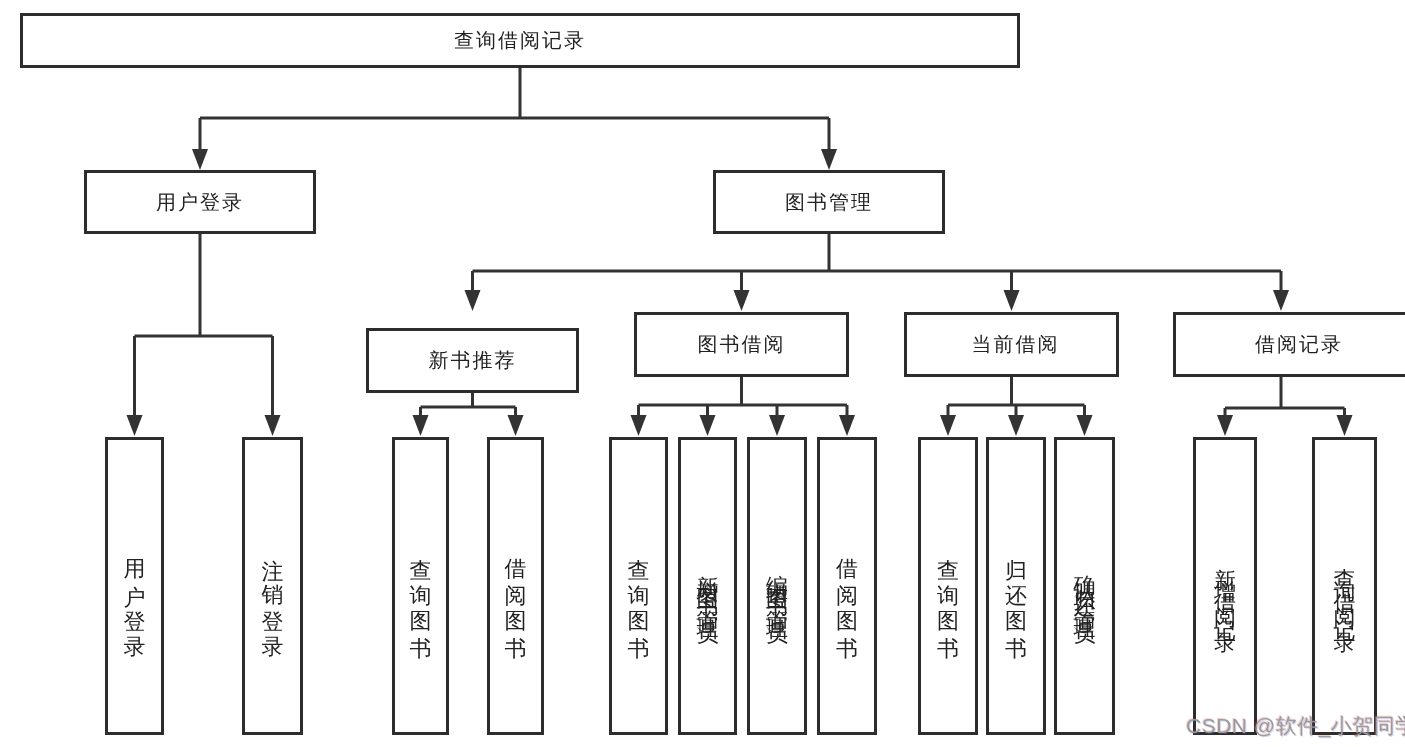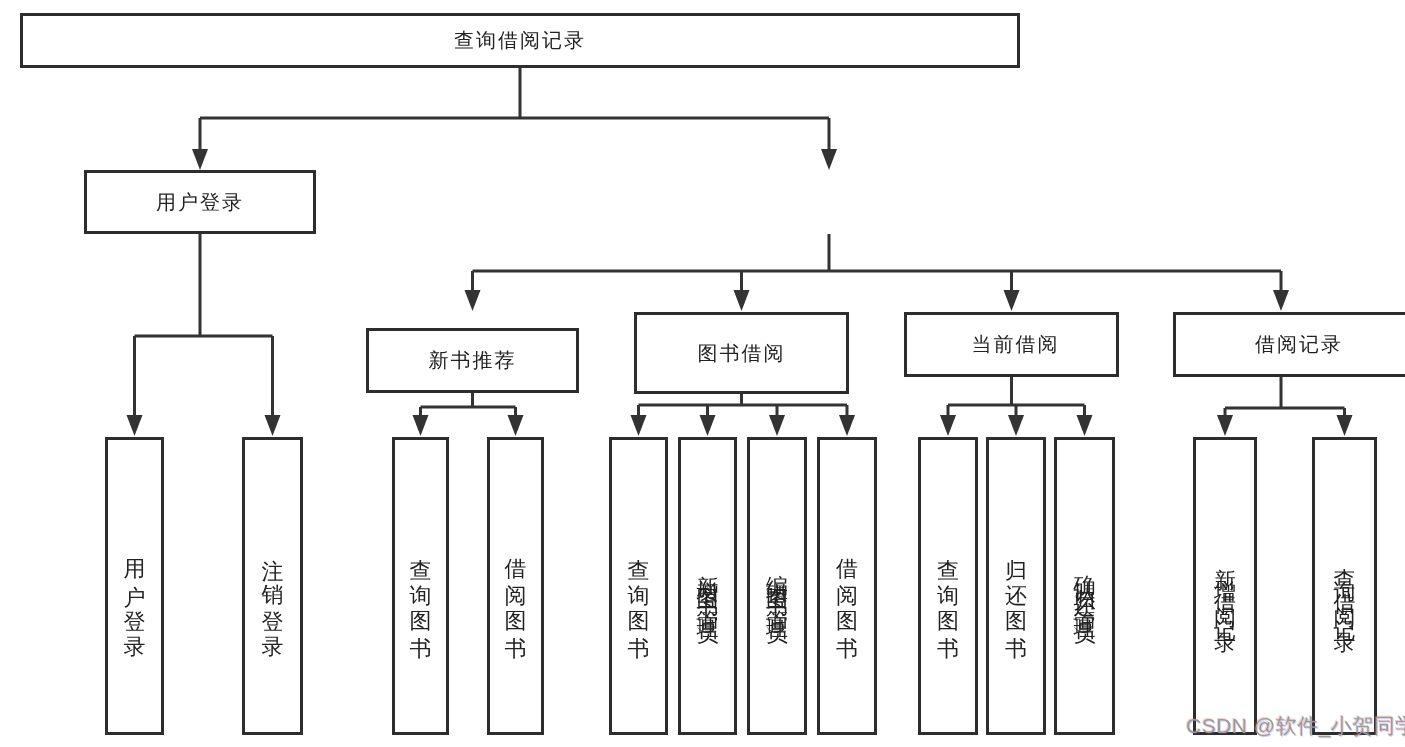--- a/index.html
+++ b/index.html
@@ -33,21 +33,21 @@
     line-height:1;
   }
   .ls4{letter-spacing:26px;padding-top:13px;}
   .ls6{letter-spacing:13px;padding-top:6px;}
   .ls9{letter-spacing:7px;padding-top:4px;}
   
   .n-root{left:20px;top:13px;width:1000px;height:55px;}
   .n-l2-a{left:84px;top:170px;width:232px;height:64px;}
   .n-l2-b{left:713px;top:170px;width:232px;height:64px;}
   .n-l3-a{left:366px;top:328px;width:213px;height:65px;}
-  .n-l3-b{left:634px;top:312px;width:215px;height:82px;}
+  .n-l3-b{left:634px;top:312px;width:215px;height:65px;}
   .n-l3-c{left:904px;top:312px;width:215px;height:65px;padding-left:8px;}
   .n-l3-d{left:1173px;top:312px;width:252px;height:65px;text-align:right;}
   .leaf{top:437px;height:298px;}
   .lf1{left:105px;width:59px;}
   .lf2{left:242px;width:61px;}
   .lf3{left:392px;width:57px;}
   .lf4{left:487px;width:57px;}
   .lf5{left:609px;width:59px;}
   .lf6{left:678px;width:59px;}
   .lf7{left:747px;width:60px;}
@@ -113,20 +113,23 @@
     </g>
   </svg>
 
   <div class="box n-root">
     <span class="h-label">查询借阅记录</span>
   </div>
 
   <div class="box n-l2-a">
     <span class="h-label">用户登录</span>
   </div>
+  <div class="box n-l2-b">
+    <span class="h-label">图书管理</span>
+  </div>
 
   <div class="box n-l3-a">
     <span class="h-label">新书推荐</span>
   </div>
   <div class="box n-l3-b">
     <span class="h-label">图书借阅</span>
   </div>
   <div class="box n-l3-c">
     <span class="h-label">当前借阅</span>
   </div>

